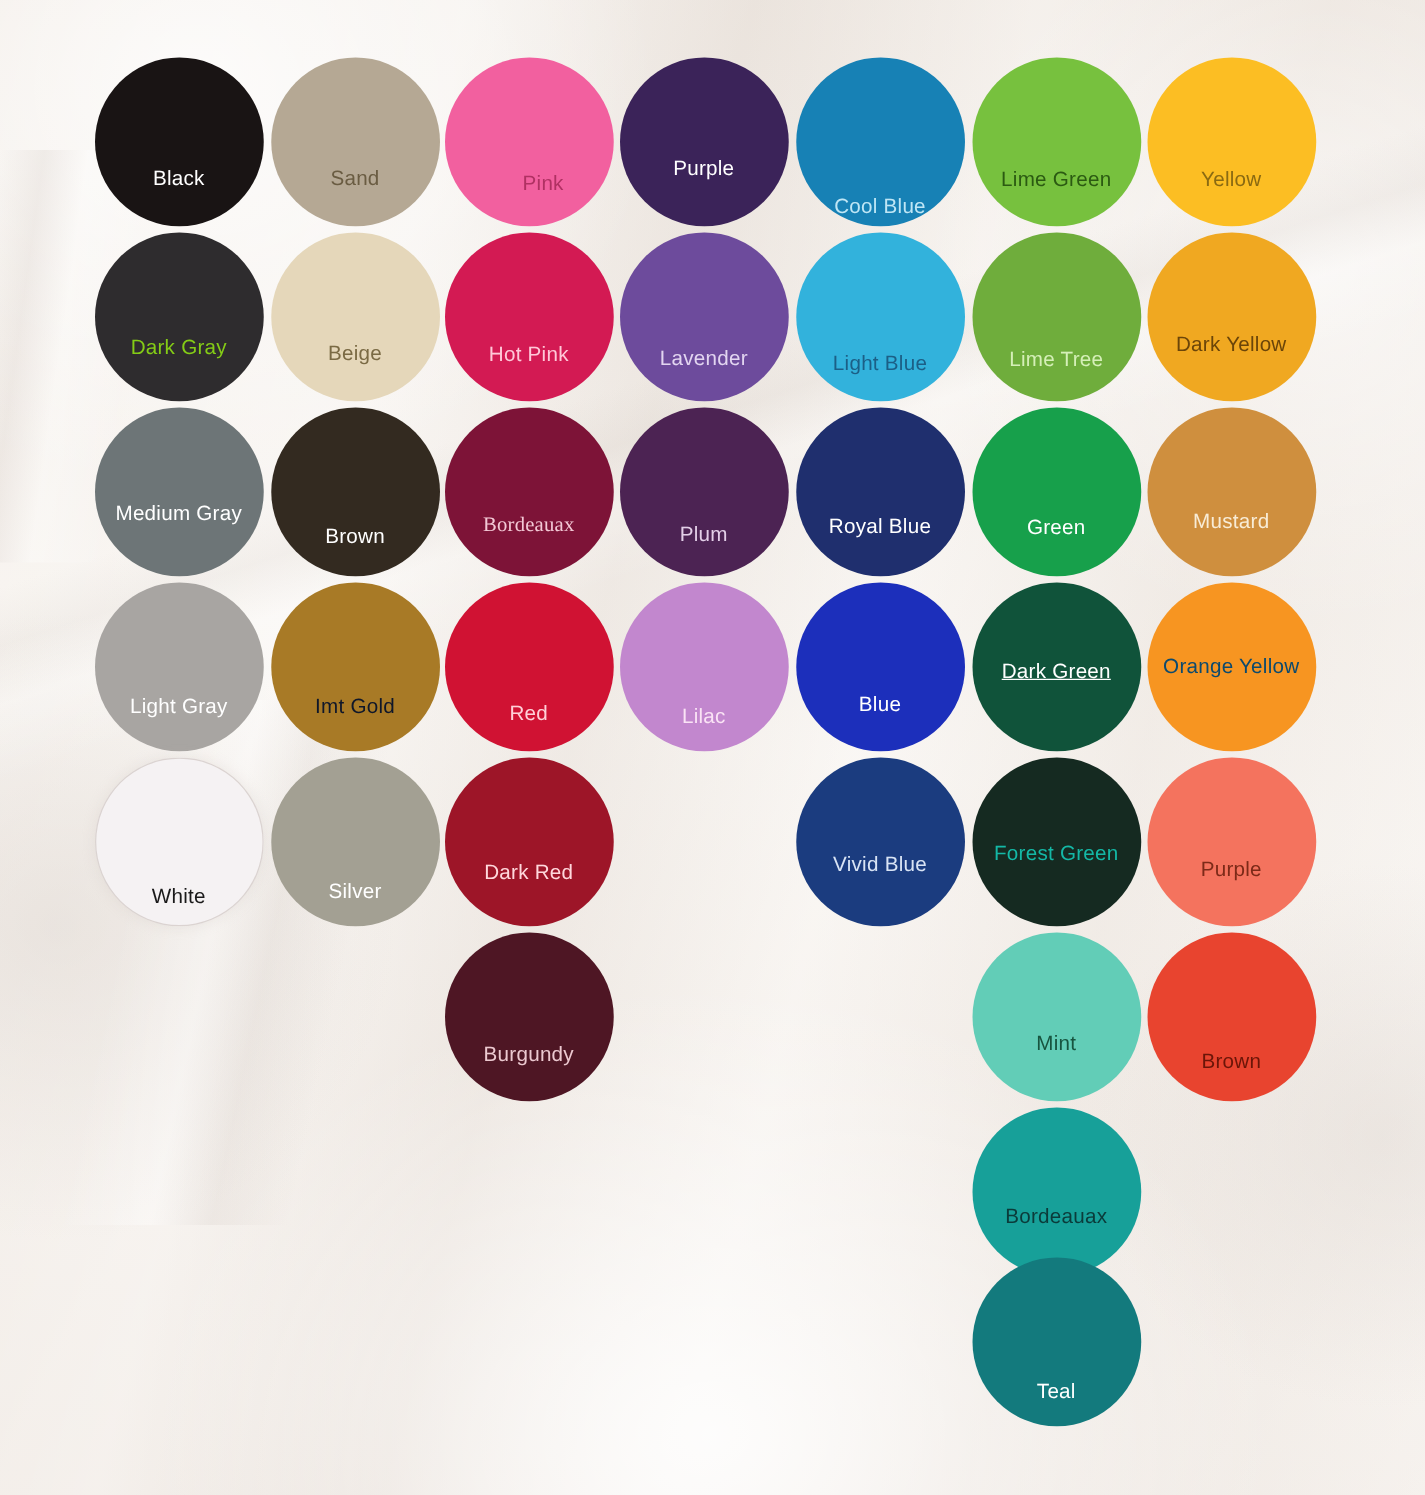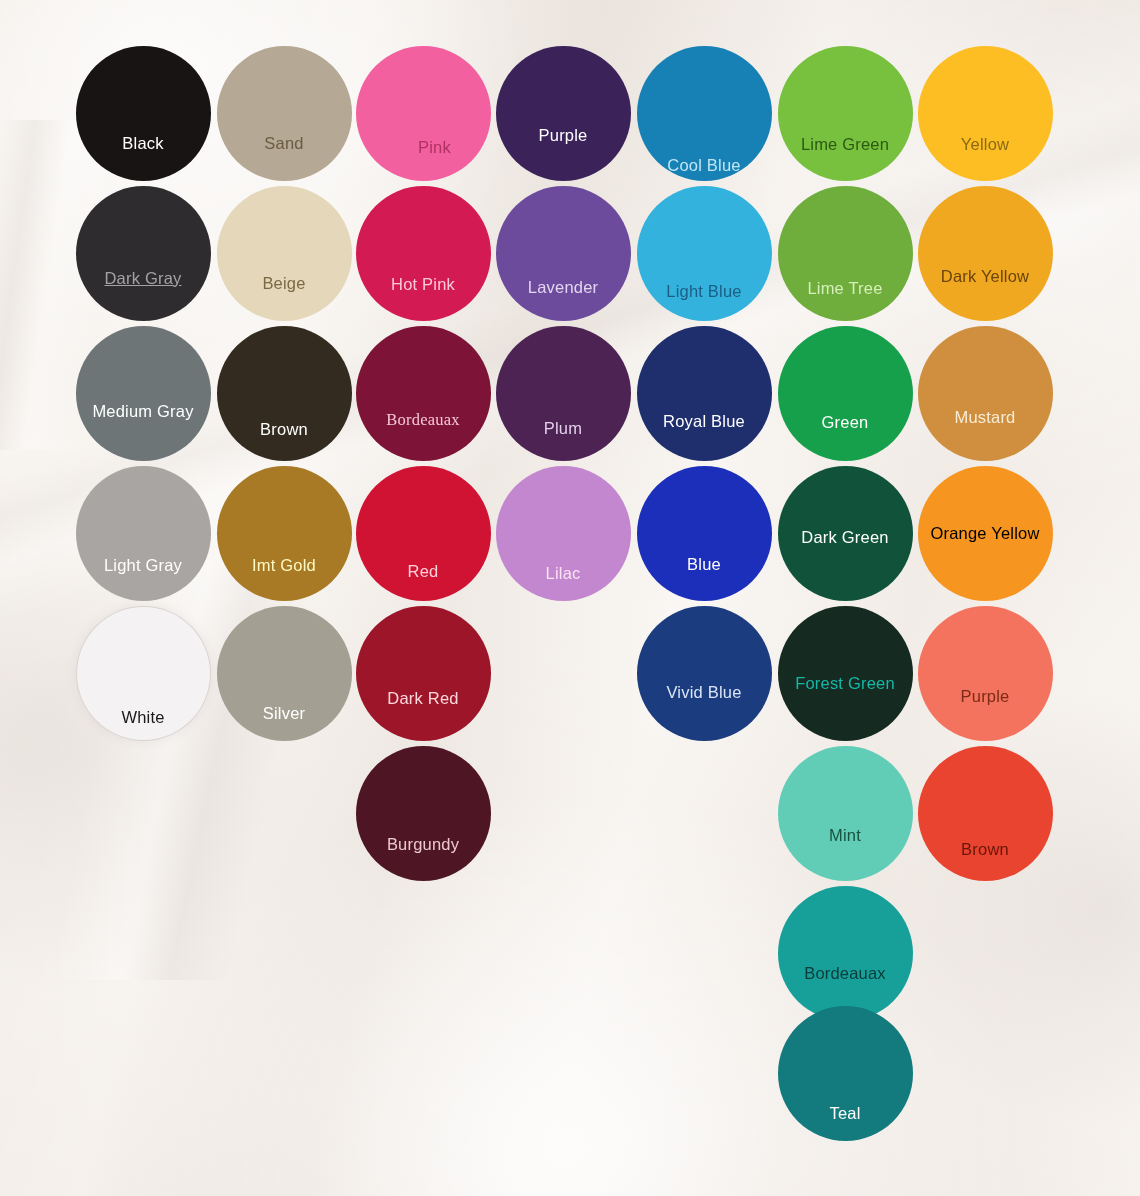--- a/index.html
+++ b/index.html
@@ -84,21 +84,21 @@
       <div class="swatch" style="left: 636.5px; top: 45.5px; width: 135px; height: 135px; background: rgb(23, 129, 181);">
         <span class="label" style="color: rgb(191, 230, 245); transform: translateY(35px); margin-top: 35px;">Cool Blue</span>
       </div>
       <div class="swatch" style="left: 777.5px; top: 45.5px; width: 135px; height: 135px; background: rgb(119, 193, 62);">
         <span class="label" style="color: rgb(43, 90, 18); transform: translateY(31px);">Lime Green</span>
       </div>
       <div class="swatch" style="left: 917.5px; top: 45.5px; width: 135px; height: 135px; background: rgb(252, 190, 35);">
         <span class="label" style="color: rgb(138, 106, 18); transform: translateY(31px);">Yellow</span>
       </div>
       <div class="swatch" style="left: 75.5px; top: 185.5px; width: 135px; height: 135px; background: rgb(46, 44, 46);">
-        <span class="label" style="color: #a3a3a3; transform: translateY(25px); text-decoration: underline;">Dark Gray</span>
+        <span class="label" style="color: #84cc16; transform: translateY(25px);">Dark Gray</span>
       </div>
       <div class="swatch" style="left: 216.5px; top: 185.5px; width: 135px; height: 135px; background: rgb(229, 215, 186);">
         <span class="label" style="color: rgb(122, 106, 68); transform: translateY(30px);">Beige</span>
       </div>
       <div class="swatch" style="left: 355.5px; top: 185.5px; width: 135px; height: 135px; background: rgb(211, 26, 83);">
         <span class="label" style="color: rgb(255, 200, 216); transform: translateY(31px);">Hot Pink</span>
       </div>
       <div class="swatch" style="left: 495.5px; top: 185.5px; width: 135px; height: 135px; background: rgb(109, 75, 156);">
         <span class="label" style="color: rgb(226, 213, 240); transform: translateY(34px);">Lavender</span>
       </div>
@@ -129,36 +129,36 @@
       <div class="swatch" style="left: 777.5px; top: 325.5px; width: 135px; height: 135px; background: rgb(23, 160, 75);">
         <span class="label" style="color: rgb(255, 255, 255); transform: translateY(29px); text-align: center;">Green</span>
       </div>
       <div class="swatch" style="left: 917.5px; top: 325.5px; width: 135px; height: 135px; background: rgb(207, 143, 62);">
         <span class="label" style="color: rgb(248, 236, 214); transform: translateY(24px);">Mustard</span>
       </div>
       <div class="swatch" style="left: 75.5px; top: 465.5px; width: 135px; height: 135px; background: rgb(168, 165, 162);">
         <span class="label" style="color: rgb(255, 255, 255); transform: translateY(32px);">Light Gray</span>
       </div>
       <div class="swatch" style="left: 216.5px; top: 465.5px; width: 135px; height: 135px; background: rgb(168, 122, 38);">
-        <span class="label" style="color: #fef9c3; transform: translateY(32px);">Imt Gold</span>
+        <span class="label" style="color: #0f172a; transform: translateY(32px);">Imt Gold</span>
       </div>
       <div class="swatch" style="left: 355.5px; top: 465.5px; width: 135px; height: 135px; background: rgb(208, 18, 51);">
         <span class="label" style="color: rgb(255, 208, 216); transform: translateY(38px);">Red</span>
       </div>
       <div class="swatch" style="left: 495.5px; top: 465.5px; width: 135px; height: 135px; background: rgb(194, 135, 206);">
         <span class="label" style="color: rgb(250, 227, 245); transform: translateY(40px);">Lilac</span>
       </div>
       <div class="swatch" style="left: 636.5px; top: 465.5px; width: 135px; height: 135px; background: rgb(28, 47, 187);">
         <span class="label" style="color: rgb(255, 255, 255); transform: translateY(31px); text-align: center;">Blue</span>
       </div>
       <div class="swatch" style="left: 777.5px; top: 465.5px; width: 135px; height: 135px; background: rgb(16, 83, 58);">
-        <span class="label" style="color: rgb(255, 255, 255); transform: translateY(4px);">Dark Green</span>
+        <span class="label" style="color: rgb(255, 255, 255); transform: translateY(4px); text-decoration: underline;">Dark Green</span>
       </div>
       <div class="swatch" style="left: 917.5px; top: 465.5px; width: 135px; height: 135px; background: rgb(247, 149, 33);">
-        <span class="label" style="color: #000000; transform: translateY(0px);">Orange Yellow</span>
+        <span class="label" style="color: #0c4a6e; transform: translateY(0px);">Orange Yellow</span>
       </div>
       <div class="swatch outlined" style="left: 75.5px; top: 605.5px; width: 135px; height: 135px; background: rgb(245, 242, 243);">
         <span class="label" style="color: rgb(26, 26, 26); transform: translateY(44px);">White</span>
       </div>
       <div class="swatch" style="left: 216.5px; top: 605.5px; width: 135px; height: 135px; background: rgb(163, 160, 147);">
         <span class="label" style="color: rgb(255, 255, 255); transform: translateY(40px);">Silver</span>
       </div>
       <div class="swatch" style="left: 355.5px; top: 605.5px; width: 135px; height: 135px; background: rgb(157, 21, 40);">
         <span class="label" style="color: rgb(255, 216, 220); transform: translateY(25px);">Dark Red</span>
       </div>

